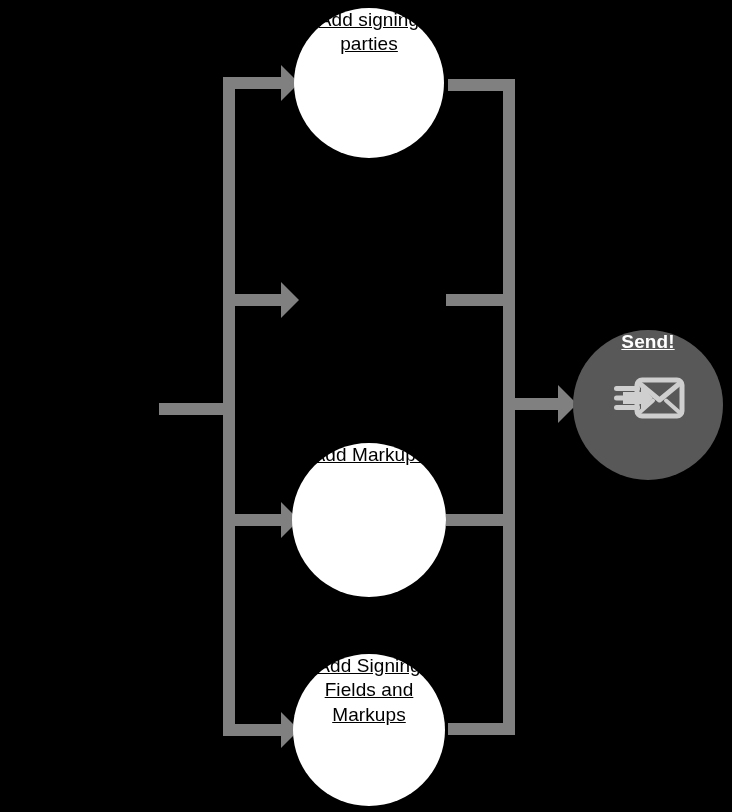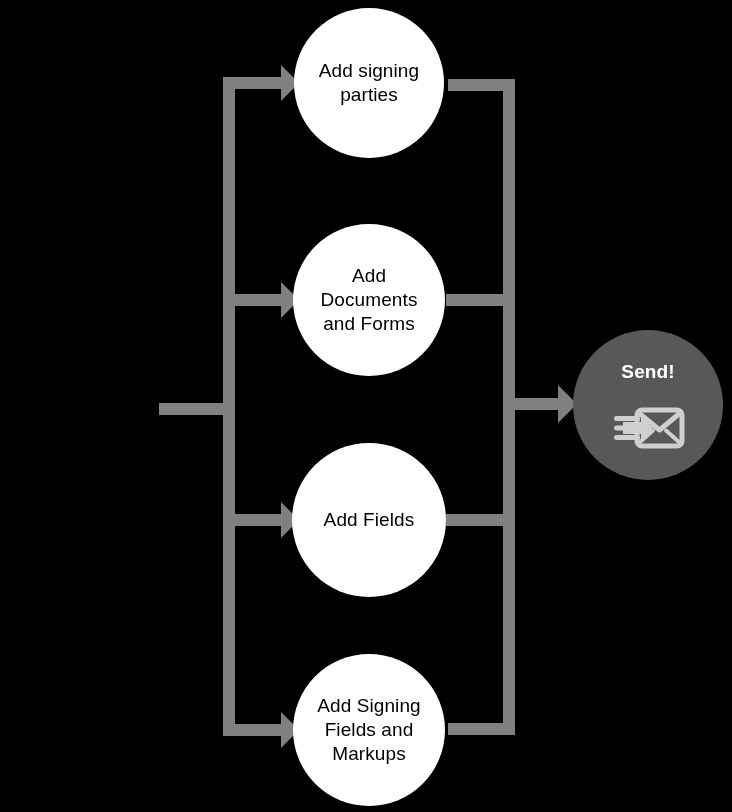--- a/index.html
+++ b/index.html
@@ -21,23 +21,23 @@
     top: 0;
     width: 732px;
     height: 812px;
   }
   .node {
     position: absolute;
     border-radius: 50%;
     display: flex;
     flex-direction: column;
     align-items: center;
-    justify-content: center;
     text-align: center;
     box-sizing: border-box;
+    text-decoration: underline;
   }
   .node-start,
   .node-step {
     background: #ffffff;
     color: #000000;
   }
   .node-end {
     background: #585858;
     color: #ffffff;
   }
@@ -105,28 +105,23 @@
       <polygon points="558,385 558,423 577,404" fill="#808080"></polygon>
     </g>
   </svg>
 
 
   <div class="node node-step" style="left:294px; top:8px; width:150px; height:150px;">
     <span class="node-label">Add signing
 parties</span>
   </div>
 
-  <div class="node node-step" style="left:293px; top:224px; width:152px; height:152px;">
-    <span class="node-label">Add
-Documents
-and Forms</span>
-  </div>
 
   <div class="node node-step" style="left:292px; top:443px; width:154px; height:154px;">
-    <span class="node-label">Add Fields</span>
+    <span class="node-label">Add Markups</span>
   </div>
 
   <div class="node node-step" style="left:293px; top:654px; width:152px; height:152px;">
     <span class="node-label">Add Signing
 Fields and
 Markups</span>
   </div>
 
   <div class="node node-end" style="left:573px; top:330px; width:150px; height:150px;">
     <span class="node-label">Send!</span>

